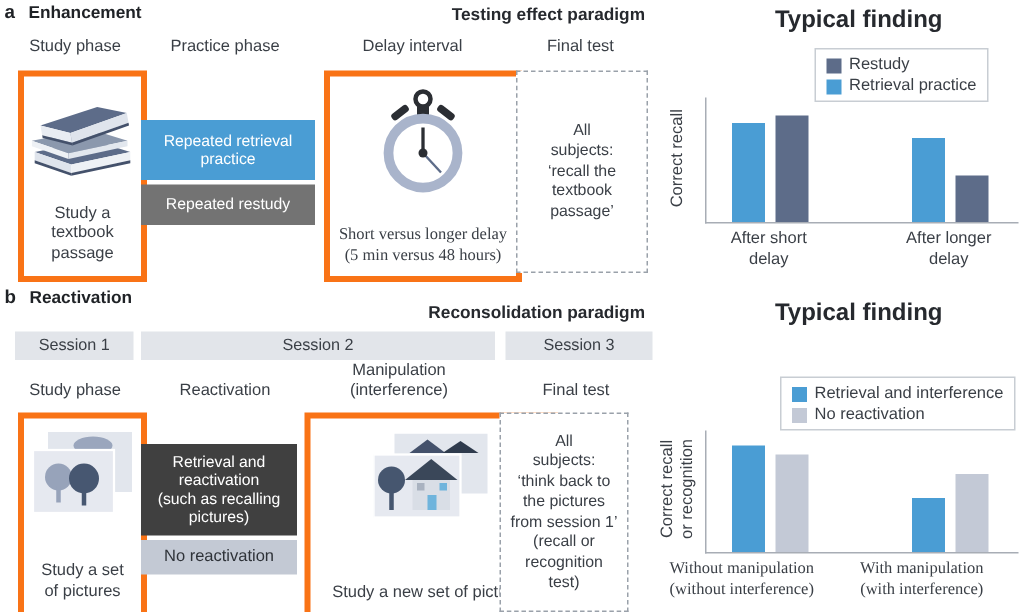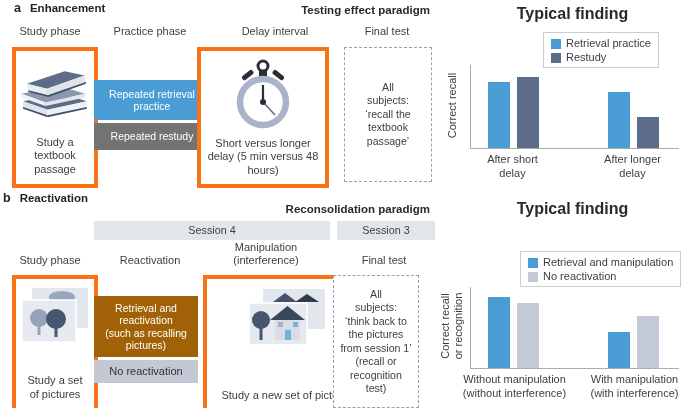--- a/index.html
+++ b/index.html
@@ -32,21 +32,21 @@
   .bar{width:22px;}
   .cat-labels{position:absolute;}
   .cat-label{position:absolute;text-align:center;font-size:11px;line-height:13.5px;white-space:pre-line;}
   .ylabel{position:absolute;transform:rotate(-90deg);font-size:11px;line-height:13px;text-align:center;white-space:pre-line;}
 </style>
 </head>
 <body>
 
 <div class="abs" style="left:0;top:0;width:685px;height:408px;">
 
-  <div class="panel-label" style="left:14px;top:1px;">
+  <div class="panel-label" style="left:3px;top:1px;">
     <span>a</span><span class="word">Enhancement</span>
   </div>
   <div class="bold-title" style="left:0;width:430px;top:4px;">Testing effect paradigm</div>
 
   <div class="col-label" style="left:5px;width:90px;top:25px;">Study phase</div>
   <div class="col-label" style="left:220px;width:110px;top:25px;">Delay interval</div>
   <div class="col-label" style="left:102px;width:96px;top:25px;">Practice phase</div>
   <div class="col-label" style="left:342px;width:90px;top:25px;">Final test</div>
 
   <div class="outline-box" style="left:12px;top:47px;width:78px;height:133px;">
@@ -68,21 +68,21 @@
           <polygon points="28,36 70,29 70,31 28,38" fill="#44516b"></polygon>
         </g>
       </svg>
     </div>
     <div class="box-caption" style="bottom:8px;padding:0 8px;">Study a textbook passage</div>
   </div>
 
   <div class="pill blue" style="left:94px;top:80px;width:116px;height:40px;background:#4A9DD4;padding:0 5px;box-sizing:border-box;">Repeated retrieval practice</div>
   <div class="pill slate" style="left:94px;top:123px;width:116px;height:27px;background:#737373;">Repeated restudy</div>
 
-  <div class="outline-box" style="left:197px;top:47px;width:124px;height:133px;">
+  <div class="outline-box" style="left:216px;top:47px;width:124px;height:133px;font-family:Liberation Serif, serif;">
     <div class="icon-wrap" style="top:7px;">
       <svg width="56" height="74" viewBox="0 0 56 74">
         <circle cx="28" cy="8" r="5" fill="none" stroke="#2b2e33" stroke-width="3"></circle>
         <rect x="24" y="12" width="8" height="7" fill="#2b2e33"></rect>
         <rect x="6" y="15" width="13" height="5" rx="2" fill="#2b2e33" transform="rotate(-38 12 17)"></rect>
         <rect x="37" y="15" width="13" height="5" rx="2" fill="#2b2e33" transform="rotate(38 44 17)"></rect>
         <circle cx="28" cy="44" r="23" fill="#fff" stroke="#a9b4cb" stroke-width="6.5"></circle>
         <line x1="28" y1="44" x2="28" y2="27" stroke="#2b2e33" stroke-width="2.2"></line>
         <line x1="28" y1="44" x2="40" y2="57" stroke="#5d6c89" stroke-width="1.6"></line>
         <circle cx="28" cy="44" r="3" fill="#2b2e33"></circle>
@@ -96,26 +96,26 @@
 subjects:
 ‘recall the
 textbook
 passage’</div>
   </div>
 
   <div class="chart" style="left:440px;top:0;height:192px;">
     <div class="chart-title" style="left:20px;right:0;top:5px;">Typical finding</div>
     <div class="legend" style="left:103px;top:32px;">
         <div class="legend-row">
+          <span class="swatch" style="background: rgb(93, 108, 137);"></span>
+          <span>Restudy</span>
+        </div>
+        <div class="legend-row">
           <span class="swatch" style="background: rgb(74, 157, 212);"></span>
           <span>Retrieval practice</span>
-        </div>
-        <div class="legend-row">
-          <span class="swatch" style="background: rgb(93, 108, 137);"></span>
-          <span>Restudy</span>
         </div>
       </div>
     <div class="ylabel" style="width:100px;left:-38px;top:99px;">Correct recall</div>
     <div class="plot" style="left:30px;top:65px;width:208px;height:83px;">
         <div class="bar-group" style="left: 17px;">
           <div class="bar" style="height: 80%; background: rgb(74, 157, 212);"></div>
           <div class="bar" style="height: 86%; background: rgb(93, 108, 137);"></div>
         </div>
         <div class="bar-group" style="left: 137px;">
           <div class="bar" style="height: 67%; background: rgb(74, 157, 212);"></div>
@@ -128,21 +128,22 @@
         <div class="cat-label" style="width: 110px; left: 107.5px;">After longer
 delay</div>
       </div>
   </div>
 
   <div class="panel-label" style="left:3px;top:191px;">
     <span>b</span><span class="word">Reactivation</span>
   </div>
   <div class="bold-title" style="left:0;width:430px;top:203px;">Reconsolidation paradigm</div>
 
-  <div class="session-bar" style="left:94px;top:221px;width:236px;background:#E2E5EA;">Session 4</div>
+  <div class="session-bar" style="left:10px;top:221px;width:79px;background:#E2E5EA;">Session 1</div>
+  <div class="session-bar" style="left:94px;top:221px;width:236px;background:#E2E5EA;">Session 2</div>
   <div class="session-bar" style="left:337px;top:221px;width:98px;background:#E2E5EA;">Session 3</div>
 
   <div class="col-label" style="left:5px;width:90px;top:254px;">Study phase</div>
   <div class="col-label" style="left:102px;width:96px;top:254px;">Reactivation</div>
   <div class="col-label" style="left:210px;width:112px;top:241px;">Manipulation
 (interference)</div>
   <div class="col-label" style="left:338px;width:92px;top:254px;">Final test</div>
 
   <div class="outline-box" style="left:12px;top:275px;width:78px;height:130px;">
     <div class="icon-wrap" style="top:9px;">
@@ -152,21 +153,21 @@
         <rect x="0" y="12" width="54" height="42" fill="#e6e9f0" stroke="#ffffff" stroke-width="1.5"></rect>
         <circle cx="17" cy="30" r="9" fill="#97a3ba"></circle>
         <rect x="15.5" y="36" width="3" height="11" fill="#97a3ba"></rect>
         <circle cx="34" cy="31" r="10" fill="#475771"></circle>
         <rect x="32.5" y="38" width="3" height="11" fill="#475771"></rect>
       </svg>
     </div>
     <div class="box-caption" style="bottom:8px;padding:0 7px;">Study a set of pictures</div>
   </div>
 
-  <div class="pill blue" style="left:94px;top:296px;width:104px;height:61px;background:#a16207;">Retrieval and
+  <div class="pill blue" style="left:94px;top:296px;width:104px;height:61px;background:#404040;">Retrieval and
 reactivation
 (such as recalling
 pictures)</div>
   <div class="pill gray" style="left:94px;top:360px;width:104px;height:23px;background:#C3C9D4;">No reactivation</div>
 
   <div class="outline-box" style="left:203px;top:275px;width:125px;height:131px;padding-left:36px;">
     <div class="icon-wrap" style="top:10px;">
       <svg width="78" height="58" viewBox="0 0 78 58">
         <rect x="14" y="0" width="62" height="40" fill="#e2e6ed"></rect>
         <polygon points="24,13 36,4 48,13" fill="#44516b"></polygon>
@@ -193,40 +194,40 @@
 (recall or
 recognition
 test)</div>
   </div>
 
   <div class="chart" style="left:440px;top:190px;height:218px;">
     <div class="chart-title" style="left:20px;right:0;top:10px;">Typical finding</div>
     <div class="legend" style="left:80px;top:61px;">
         <div class="legend-row">
           <span class="swatch" style="background: rgb(74, 157, 212);"></span>
-          <span>Retrieval and manipulation</span>
+          <span>Retrieval and interference</span>
         </div>
         <div class="legend-row">
           <span class="swatch" style="background: rgb(195, 201, 214);"></span>
           <span>No reactivation</span>
         </div>
       </div>
     <div class="ylabel" style="width:120px;left:-48px;top:123px;">Correct recall
 or recognition</div>
     <div class="plot" style="left:30px;top:97px;width:208px;height:81px;">
         <div class="bar-group" style="left: 17px;">
           <div class="bar" style="height: 88%; background: rgb(74, 157, 212);"></div>
           <div class="bar" style="height: 80%; background: rgb(195, 201, 214);"></div>
         </div>
         <div class="bar-group" style="left: 137px;">
           <div class="bar" style="height: 44%; background: rgb(74, 157, 212);"></div>
           <div class="bar" style="height: 64%; background: rgb(195, 201, 214);"></div>
         </div>
       </div>
-    <div class="cat-labels" style="left:32px;top:183px;width:208px;height:34px;">
+    <div class="cat-labels" style="left:12px;top:183px;width:208px;height:34px;font-family:Liberation Serif, serif;">
         <div class="cat-label" style="width: 158px; left: -36.5px;">Without manipulation
 (without interference)</div>
         <div class="cat-label" style="width: 158px; left: 83.5px;">With manipulation
 (with interference)</div>
       </div>
   </div>
 
 </div>
 
 </body></html>

